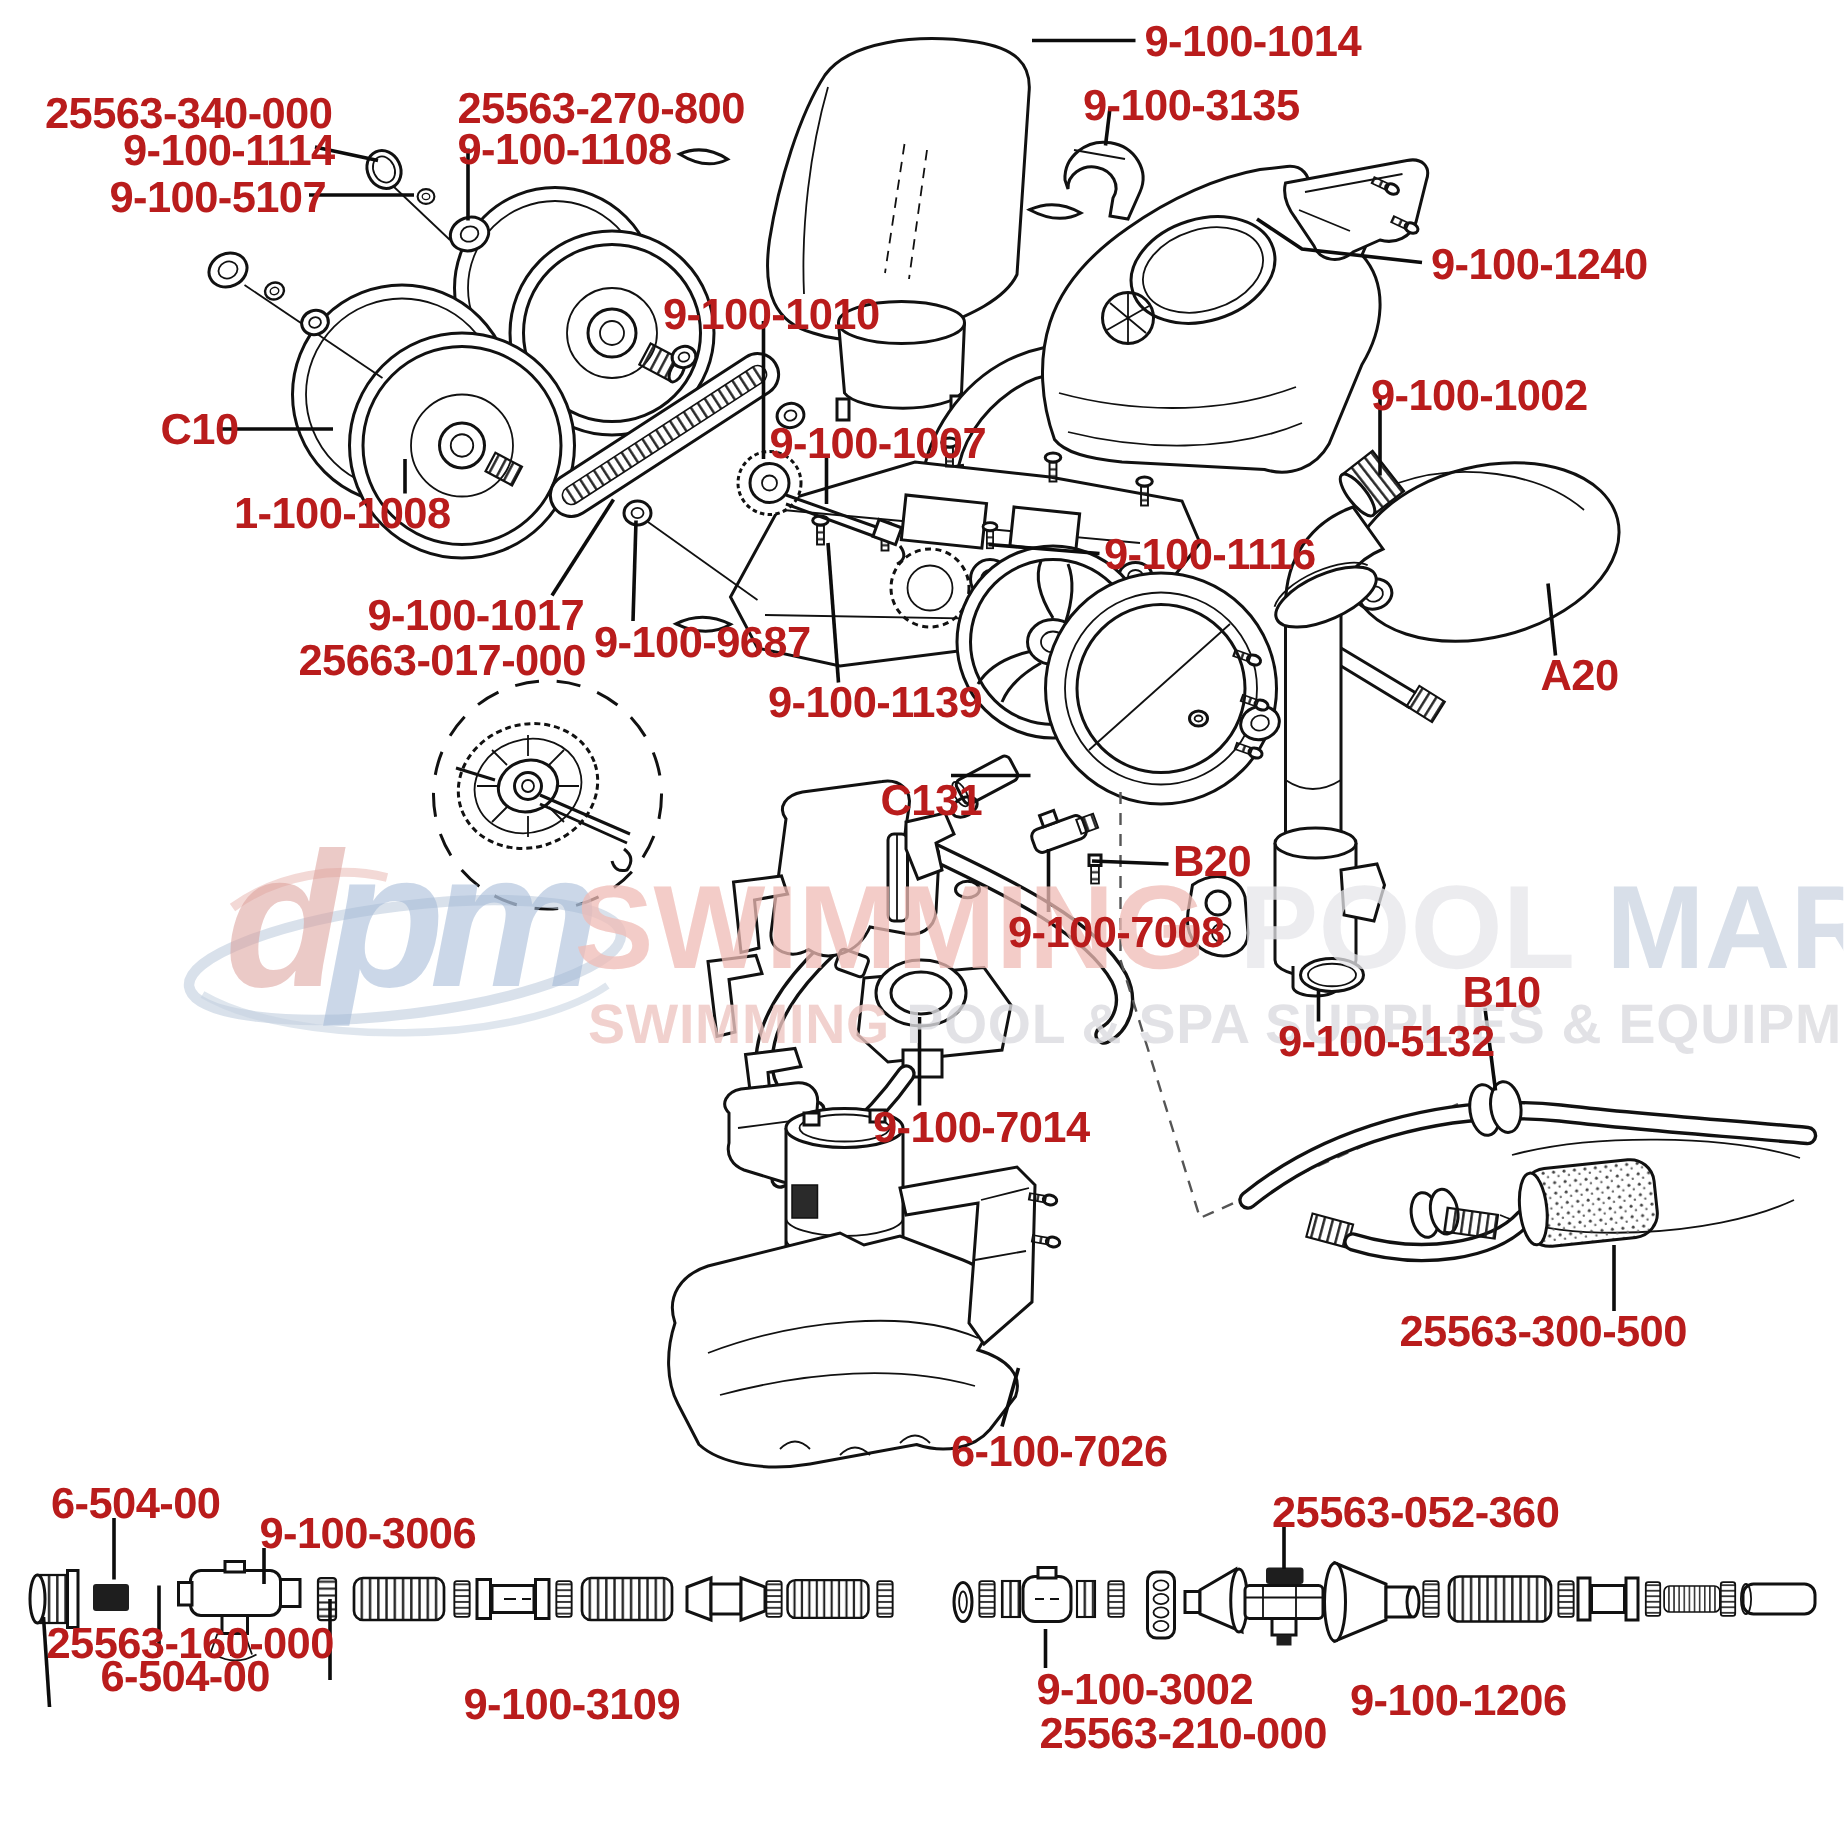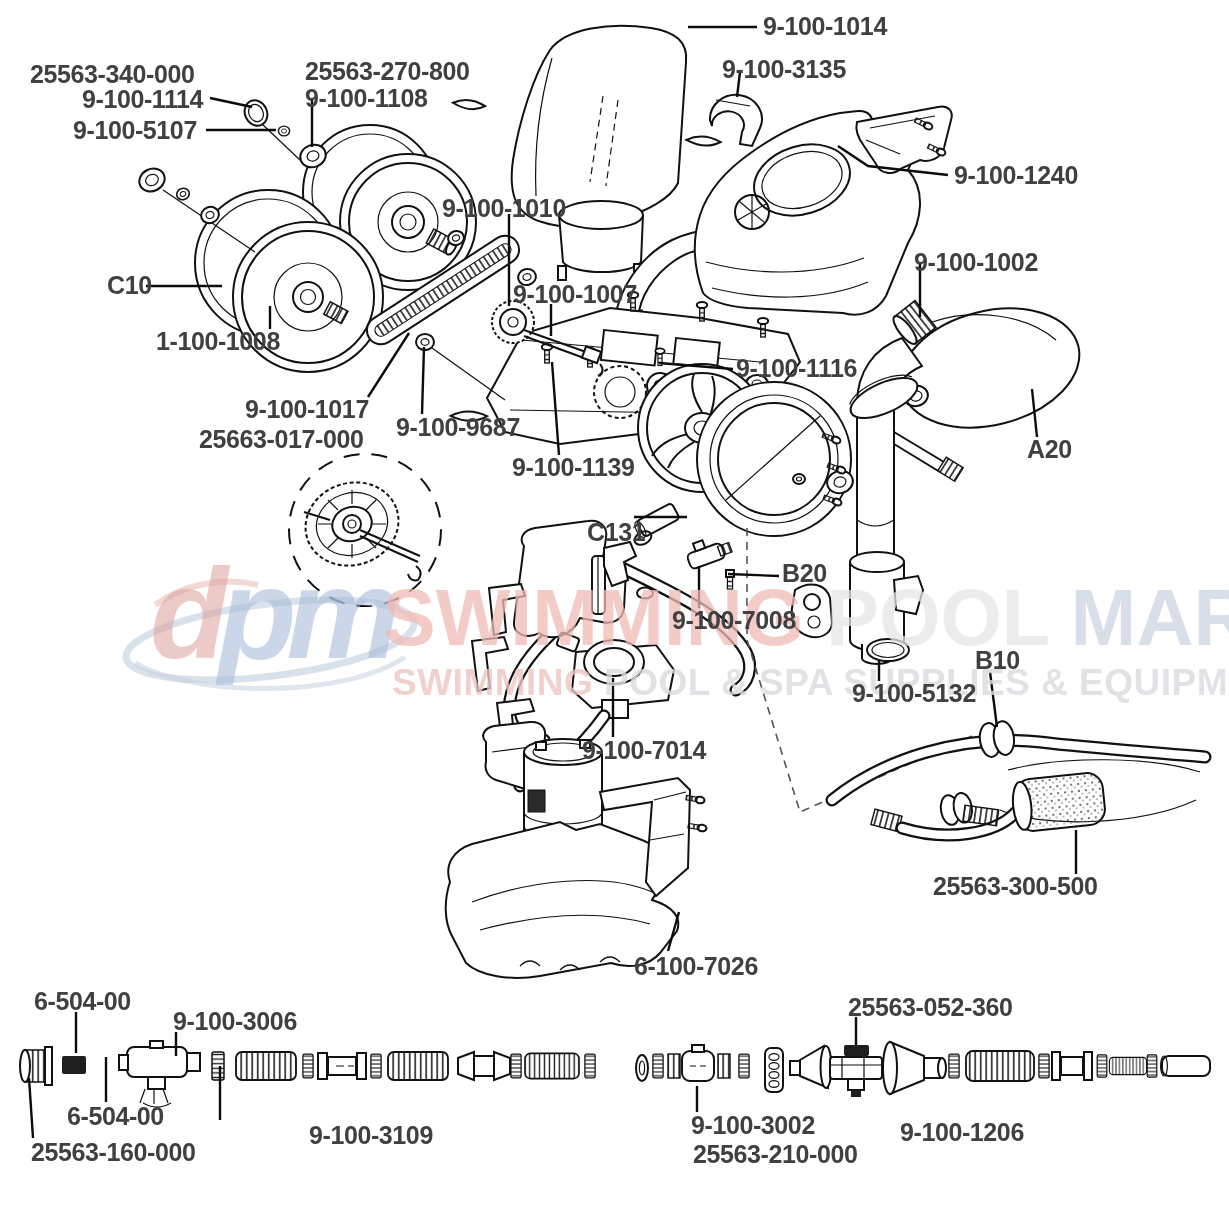--- a/index.html
+++ b/index.html
@@ -18,22 +18,22 @@
   .wm-logo{position:absolute;left:150px;top:540px;font-size:128px;font-style:italic;
            font-weight:bold;letter-spacing:-10px;opacity:.55;}
   .wm-d{color:#dc9f9a;} .wm-p{color:#a2b8d6;} .wm-m{color:#a2b8d6;}
   .wm-title{position:absolute;left:383px;top:572px;font-size:79px;font-weight:bold;
             white-space:nowrap;letter-spacing:0;opacity:.75;}
   .t-red{color:#f0bcb6;} .t-gray{color:#e6e6ea;} .t-blue{color:#ccd5e2;}
   .wm-sub{position:absolute;left:392px;top:662px;font-size:37px;font-weight:bold;
           white-space:nowrap;letter-spacing:.5px;opacity:.8;}
   .s-red{color:#eec6c2;} .s-gray{color:#dcdce0;}
   
-  .lbl{position:absolute;z-index:3;font-weight:700;font-size:25px;letter-spacing:-.4px;
-       color:#404040;white-space:nowrap;line-height:1;}
+  .lbl{position:absolute;z-index:3;font-weight:700;font-size:29px;letter-spacing:-.4px;
+       color:#b91c1c;white-space:nowrap;line-height:1;}
 </style>
 </head>
 <body>
 
 <div id="stage">
 
 <svg id="art" width="1229" height="1229" viewBox="0 0 1229 1229">
   <defs>
     <pattern id="pv" width="5.5" height="12" patternUnits="userSpaceOnUse">
       <path d="M2.7,0 V12" stroke="#222" stroke-width="1.6"></path>
@@ -525,20 +525,20 @@
 <div class="lbl" style="left:782px;top:561px">B20</div>
 <div class="lbl" style="left:672px;top:608px">9-100-7008</div>
 <div class="lbl" style="left:852px;top:681px">9-100-5132</div>
 <div class="lbl" style="left:975px;top:648px">B10</div>
 <div class="lbl" style="left:582px;top:738px">9-100-7014</div>
 <div class="lbl" style="left:634px;top:954px">6-100-7026</div>
 <div class="lbl" style="left:933px;top:874px">25563-300-500</div>
 <div class="lbl" style="left:34px;top:989px">6-504-00</div>
 <div class="lbl" style="left:173px;top:1009px">9-100-3006</div>
 <div class="lbl" style="left:67px;top:1104px">6-504-00</div>
-<div class="lbl" style="left:31px;top:1140px">25563-160-000</div>
+<div class="lbl" style="left:31px;top:1082px">25563-160-000</div>
 <div class="lbl" style="left:309px;top:1123px">9-100-3109</div>
 <div class="lbl" style="left:848px;top:995px">25563-052-360</div>
 <div class="lbl" style="left:691px;top:1113px">9-100-3002</div>
 <div class="lbl" style="left:693px;top:1142px">25563-210-000</div>
 <div class="lbl" style="left:900px;top:1120px">9-100-1206</div>
 
 </div>
 
 </body></html>

